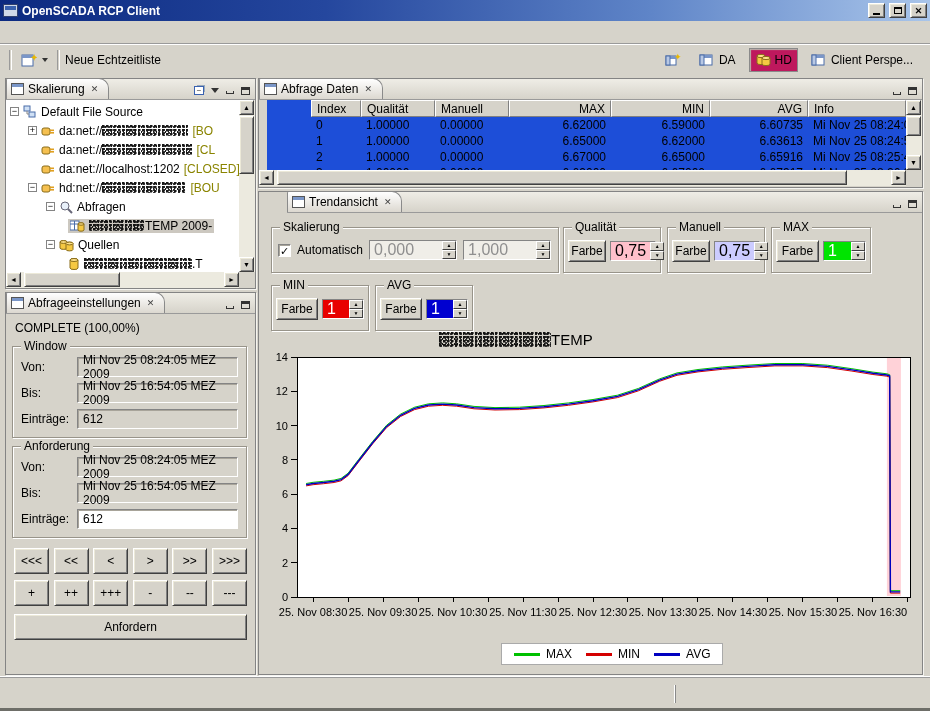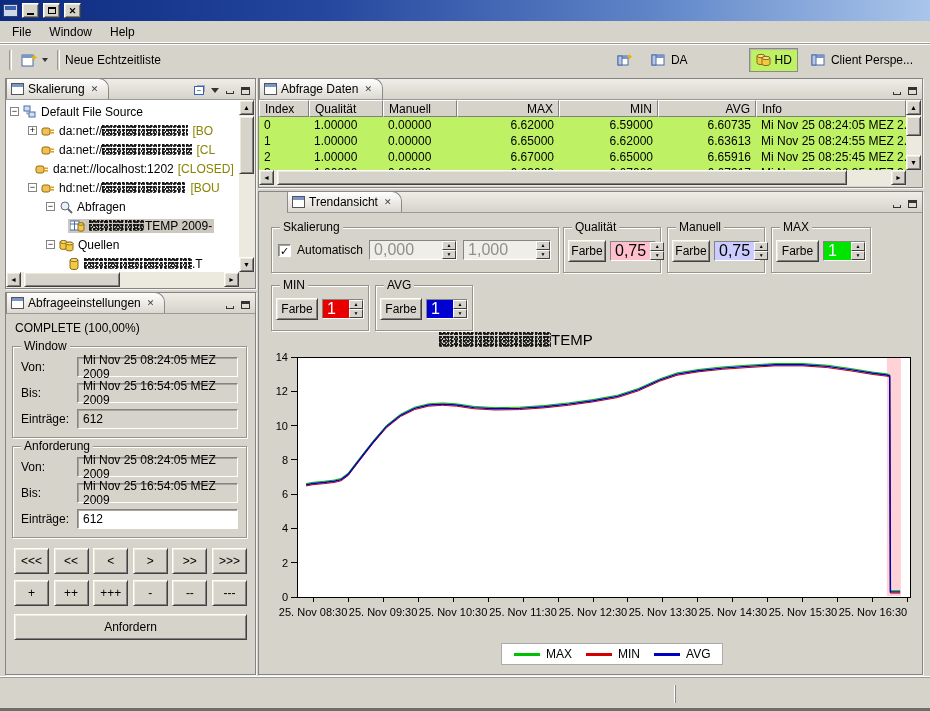--- a/index.html
+++ b/index.html
@@ -22,21 +22,21 @@
   .menubar{position:absolute;left:0;top:21px;width:930px;height:22px;display:flex;align-items:center;
     padding:0 4px;gap:2px;border-bottom:1px solid #fff;}
   .menu-item{padding:2px 8px;}
   .toolbar{position:absolute;left:0;top:43px;width:930px;height:32px;display:flex;align-items:center;
     border-top:1px solid #9a9a9a;box-shadow:inset 0 1px 0 #fff;padding:0 4px;}
   .tsep{width:3px;height:20px;border-left:1px solid #9a9a9a;border-right:1px solid #fff;margin:0 5px;}
   .tool-btn{display:flex;align-items:center;gap:3px;padding:2px 4px;}
   .drop-arrow{width:0;height:0;border-left:3px solid transparent;border-right:3px solid transparent;border-top:4px solid #333;margin-left:2px;}
   .persp-area{margin-left:auto;display:flex;align-items:center;gap:8px;padding-right:8px;}
   .persp-item{display:flex;align-items:center;gap:4px;padding:3px 5px;}
-  .persp-item.pressed{background:#bef264;border:1px solid #8a8a8a;box-shadow:inset 1px 1px 1px #b8b5ac;margin-left:48px;}
+  .persp-item.pressed{background:#be185d;border:1px solid #8a8a8a;box-shadow:inset 1px 1px 1px #b8b5ac;}
   
   .icon16{width:16px;height:16px;display:inline-block;position:relative;}
   
   .view{position:absolute;border:1px solid #848484;background:#d6d3ca;box-shadow:1px 1px 0 #f5f4f0;}
   .tabbar{height:21px;display:flex;align-items:flex-end;background:linear-gradient(#efede6,#d6d3ca);
     border-bottom:1px solid #9a9a9a;position:relative;}
   .tab{height:21px;display:flex;align-items:center;gap:4px;padding:0 10px 0 4px;font-size:12px;
     background:linear-gradient(#ffffff,#dcd8d0);border:1px solid #8a8a8a;border-bottom:none;
     border-radius:2px 10px 0 0;}
   .tab .close{font-size:9px;color:#444;margin-left:2px;}
@@ -75,21 +75,21 @@
   .flabel{width:56px;flex:none;}
   .field{height:20px;border:1px solid;border-color:#848484 #fff #fff #848484;box-shadow:inset 1px 1px 0 #a8a49a;
     background:#d6d3ca;display:flex;align-items:center;padding:0 5px;flex:1;}
   .field.editable{background:#fff;}
   .btn{background:#d6d3ca;border:1px solid;border-color:#fff #404040 #404040 #fff;
     box-shadow:inset 1px 1px 0 #ece9d8, inset -1px -1px 0 #808080;
     display:flex;align-items:center;justify-content:center;font-size:12px;}
   .navrow{position:absolute;left:8px;right:8px;display:flex;justify-content:space-between;}
   .navrow .btn{width:35px;height:26px;}
   
-  .tbl-wrap{position:absolute;left:0;top:0;right:16px;height:70px;background:#bef264;overflow:hidden;}
+  .tbl-wrap{position:absolute;left:8px;top:0;right:16px;height:70px;background:#1d4ed8;overflow:hidden;padding-left:44px;}
   .thead{display:flex;height:17px;}
   .th{background:#d6d3ca;border:1px solid;border-color:#fff #808080 #808080 #fff;padding:0 5px;
     font-size:12px;display:flex;align-items:center;flex:none;}
   .tr{display:flex;height:16px;align-items:center;}
   .td{padding:0 5px;font-size:12px;flex:none;overflow:hidden;white-space:nowrap;}
   .num{justify-content:flex-end;text-align:right;}
   
   .checkbox{width:13px;height:13px;background:#fff;border:1px solid;border-color:#848484 #fff #fff #848484;
     box-shadow:inset 1px 1px 0 #a8a49a;font-size:11px;line-height:12px;text-align:center;flex:none;}
   .spinner{height:20px;display:flex;border:1px solid;border-color:#848484 #fff #fff #848484;
@@ -111,34 +111,30 @@
     box-shadow:inset 0 1px 0 #9a9a9a;}
   .status-handle{position:absolute;left:674px;top:8px;width:2px;height:18px;border-left:1px solid #fff;border-right:1px solid #8a8a8a;}
 </style>
 </head>
 <body>
 
 <div id="window">
 
   <div class="titlebar">
     <span class="app-icon"></span>
+    <span class="title">OpenSCADA RCP Client</span>
     <span class="tb-btn">
         <span class="glyph-min"></span>
       </span>
     <span class="tb-btn">
         <span class="glyph-max"></span>
       </span>
     <span class="tb-btn">✕</span>
   </div>
 
-  <div class="menubar">
-    <span class="menu-item">File</span>
-    <span class="menu-item">Window</span>
-    <span class="menu-item">Help</span>
-  </div>
 
   <div class="toolbar">
     <span class="tsep"></span>
     <span class="tool-btn">
       <span class="icon16">
         <svg width="16" height="16">
             <rect x="1" y="3" width="11" height="11" fill="#fff" stroke="#4a6da8"></rect>
             <rect x="1" y="3" width="11" height="3" fill="#7a96c8"></rect>
             <text x="9" y="9" font-size="10" fill="#e8b800">✦</text>
           </svg>
@@ -238,21 +234,21 @@
               <svg width="14" height="14">
                 <rect x="1" y="4" width="8" height="7" rx="2" fill="#f5c050" stroke="#8a6d1a"></rect>
                 <rect x="9" y="5.5" width="4" height="1.6" fill="#e0a020"></rect>
                 <rect x="9" y="8" width="4" height="1.6" fill="#e0a020"></rect>
               </svg>
             </span>
           <span>da:net://</span>
           <span class="scrib" style="width:90px"></span>
           <span class="ttag">[CL</span>
         </div>
-        <div class="trow" style="padding-left:16px;">
+        <div class="trow" style="padding-left:22px;">
           <span class="exp none"></span>
           <span class="ticon">
               <svg width="14" height="14">
                 <rect x="1" y="4" width="8" height="7" rx="2" fill="#f5c050" stroke="#8a6d1a"></rect>
                 <rect x="9" y="5.5" width="4" height="1.6" fill="#e0a020"></rect>
                 <rect x="9" y="8" width="4" height="1.6" fill="#e0a020"></rect>
               </svg>
             </span>
           <span>da:net://localhost:1202</span>
           <span class="ttag">[CLOSED]</span>

